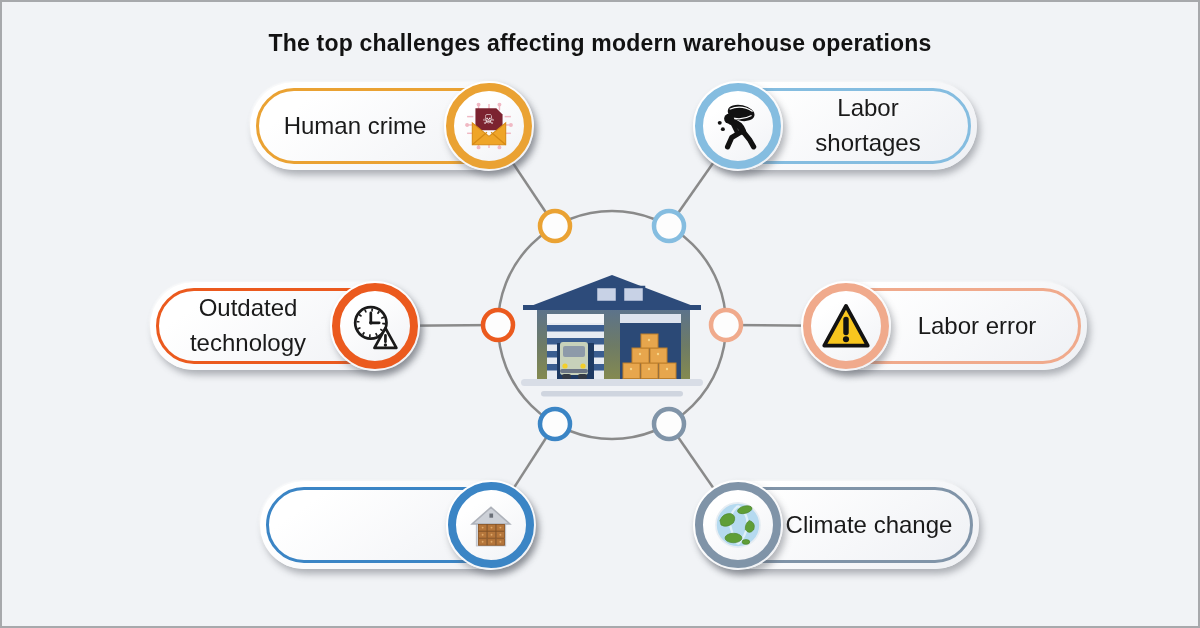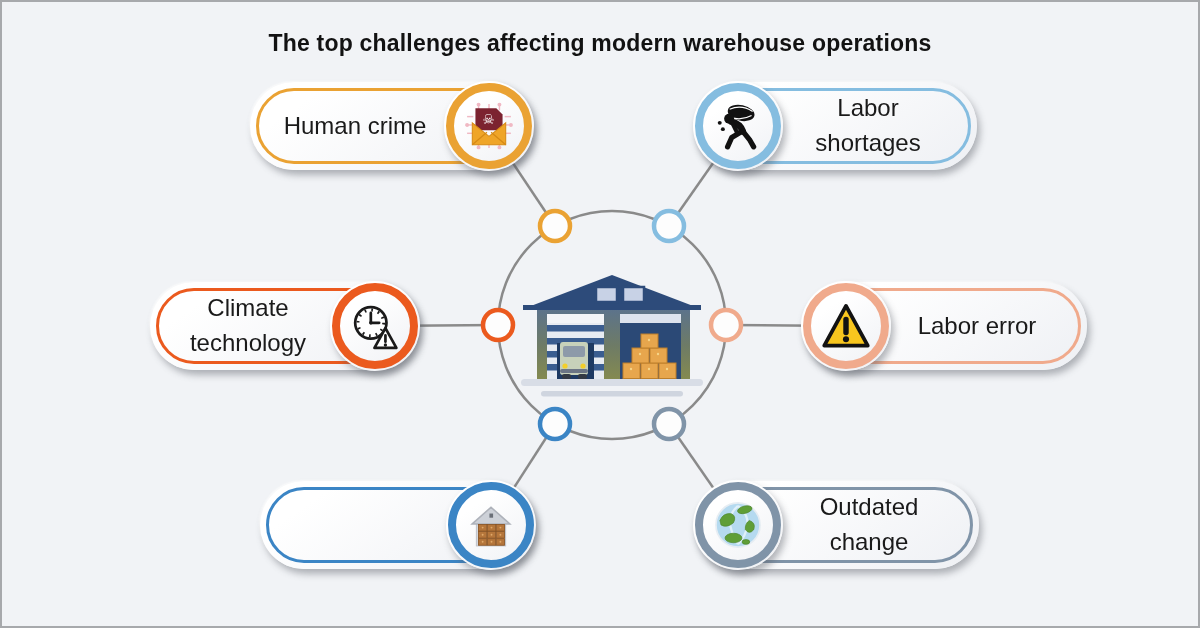--- a/index.html
+++ b/index.html
@@ -180,21 +180,21 @@
         <path d="M27,28 L17,34 L13,43" stroke="#111111" stroke-width="5" stroke-linecap="round" stroke-linejoin="round" fill="none"></path>
         <path d="M27.5,28 L34,36 L38,43" stroke="#111111" stroke-width="5" stroke-linecap="round" stroke-linejoin="round" fill="none"></path>
         <path d="M18,21 L22,29" stroke="#111111" stroke-width="4" stroke-linecap="round" fill="none"></path>
         <circle cx="5.5" cy="20" r="1.9" fill="#111111"></circle>
         <circle cx="8.5" cy="26" r="1.9" fill="#111111"></circle>
       </svg>
     </div>
   </div>
 
   <div class="pill c3" style="--ring: #EB5A1E;">
-    <div class="label label-r">Climate technology</div>
+    <div class="label label-r">Outdated technology</div>
     <div class="icon-circle ic-right">
       <svg width="48" height="48" viewBox="0 0 46 46">
         <circle cx="19" cy="20" r="15" fill="#ffffff" stroke="#1a1a1a" stroke-width="2.6"></circle>
         <circle cx="19" cy="20" r="12.3" fill="none" stroke="#1a1a1a" stroke-width="2.8" stroke-dasharray="1.6 4.85"></circle>
         <path d="M19,20 L19,10.5 M19,20 L27,20" stroke="#1a1a1a" stroke-width="2.6" stroke-linecap="round" fill="none"></path>
         <circle cx="19" cy="20" r="1.7" fill="#1a1a1a"></circle>
         <polygon points="33,25 43.5,44 22.5,44" fill="#ffffff" stroke="#1a1a1a" stroke-width="2.6" stroke-linejoin="round"></polygon>
         <path d="M33,32 L33,38" stroke="#1a1a1a" stroke-width="2.6" stroke-linecap="round"></path>
         <circle cx="33" cy="41.2" r="1.6" fill="#1a1a1a"></circle>
       </svg>
@@ -238,21 +238,21 @@
             <circle cx="32" cy="32.3" r="0.9"></circle>
           <circle cx="15" cy="39.1" r="0.9"></circle>
             <circle cx="23.5" cy="39.1" r="0.9"></circle>
             <circle cx="32" cy="39.1" r="0.9"></circle>
         </g>
       </svg>
     </div>
   </div>
 
   <div class="pill c6" style="--ring: #8094A8;">
-    <div class="label label-l">Outdated change</div>
+    <div class="label label-l">Climate change</div>
     <div class="icon-circle ic-left">
       <svg width="52" height="52" viewBox="0 0 46 46">
         <circle cx="23" cy="23" r="19.5" fill="#b5daf0" stroke="#e6edf3" stroke-width="1.5"></circle>
         <path d="M23,6 Q14,14 16,23 Q18,32 23,40" stroke="#dff0fa" stroke-width="2" fill="none"></path>
         <path d="M23,6 Q33,14 31,24 Q30,33 23,40" stroke="#dff0fa" stroke-width="2" fill="none"></path>
         <g fill="#5f9e37" stroke="#4c8529" stroke-width="0.6">
           <path d="M7,19 Q10,12 17,13 Q22,15 19,21 Q13,26 8,23 Z"></path>
           <ellipse cx="29" cy="9.5" rx="6.5" ry="3.2" transform="rotate(-14 29 9.5)"></ellipse>
           <path d="M33,19 Q39,21 37,27 Q33,32 29.5,27 Q29,22 33,19 Z"></path>
           <ellipse cx="19" cy="34.5" rx="7.5" ry="4.2"></ellipse>

